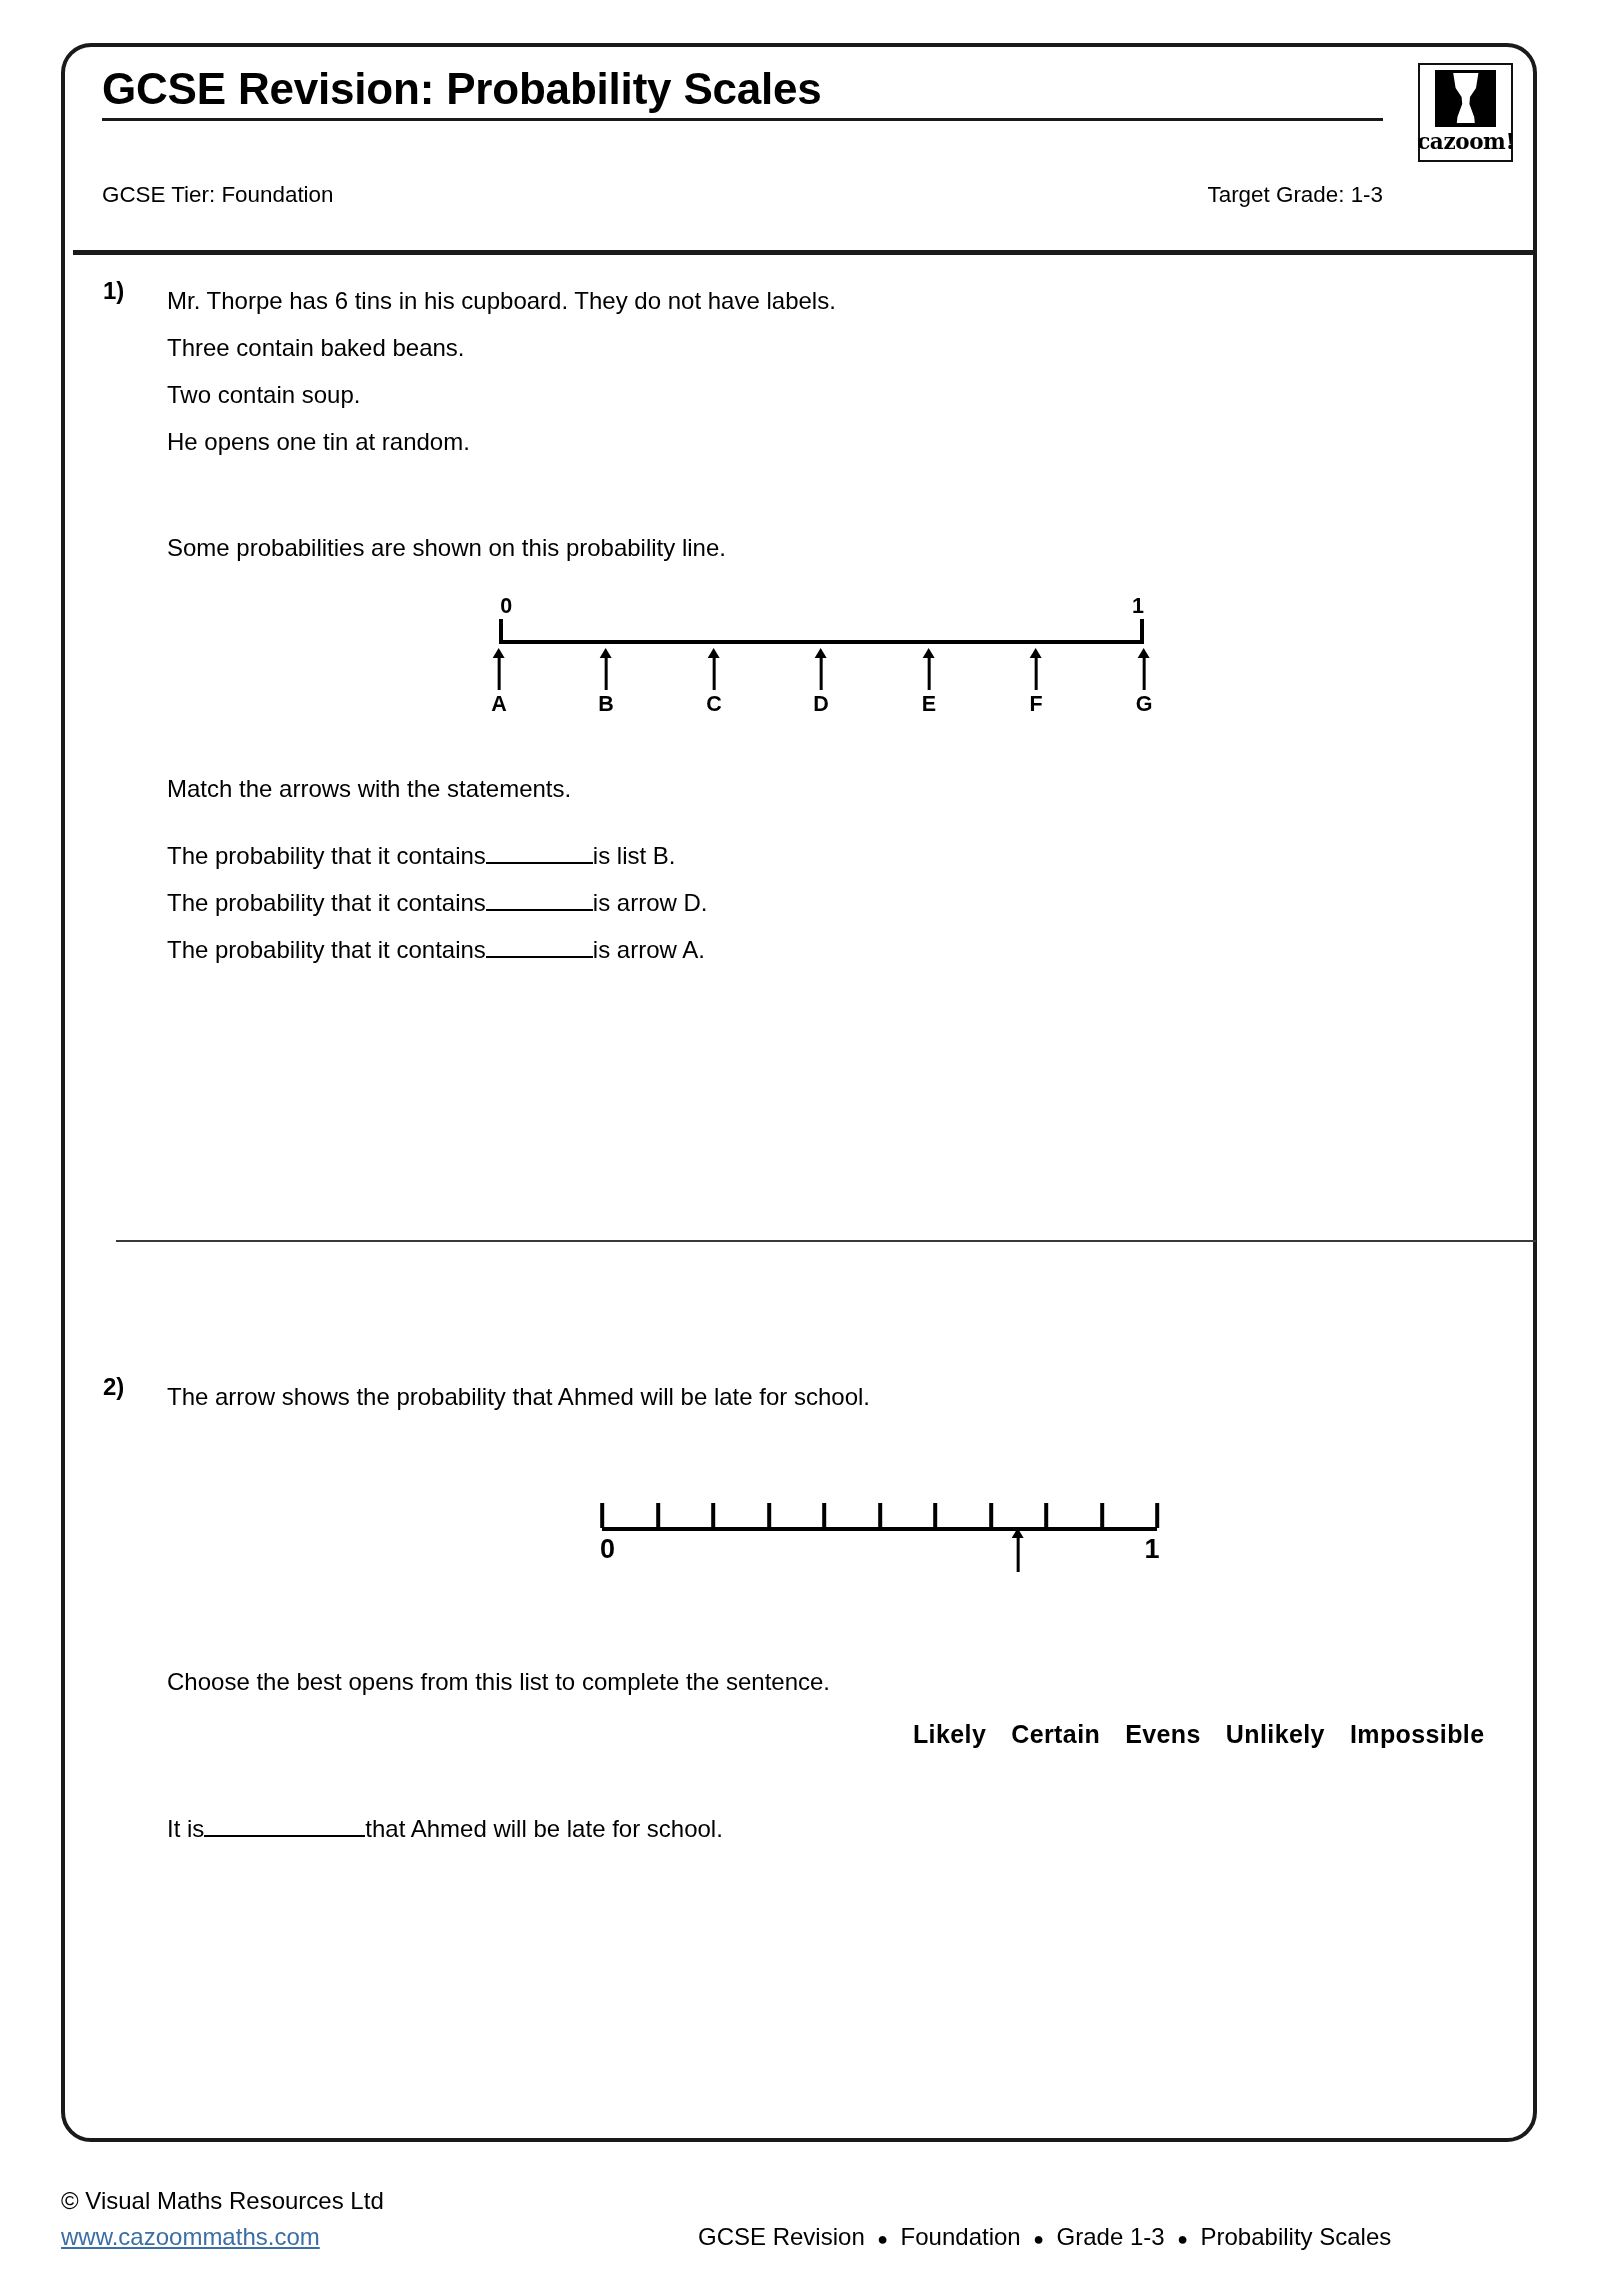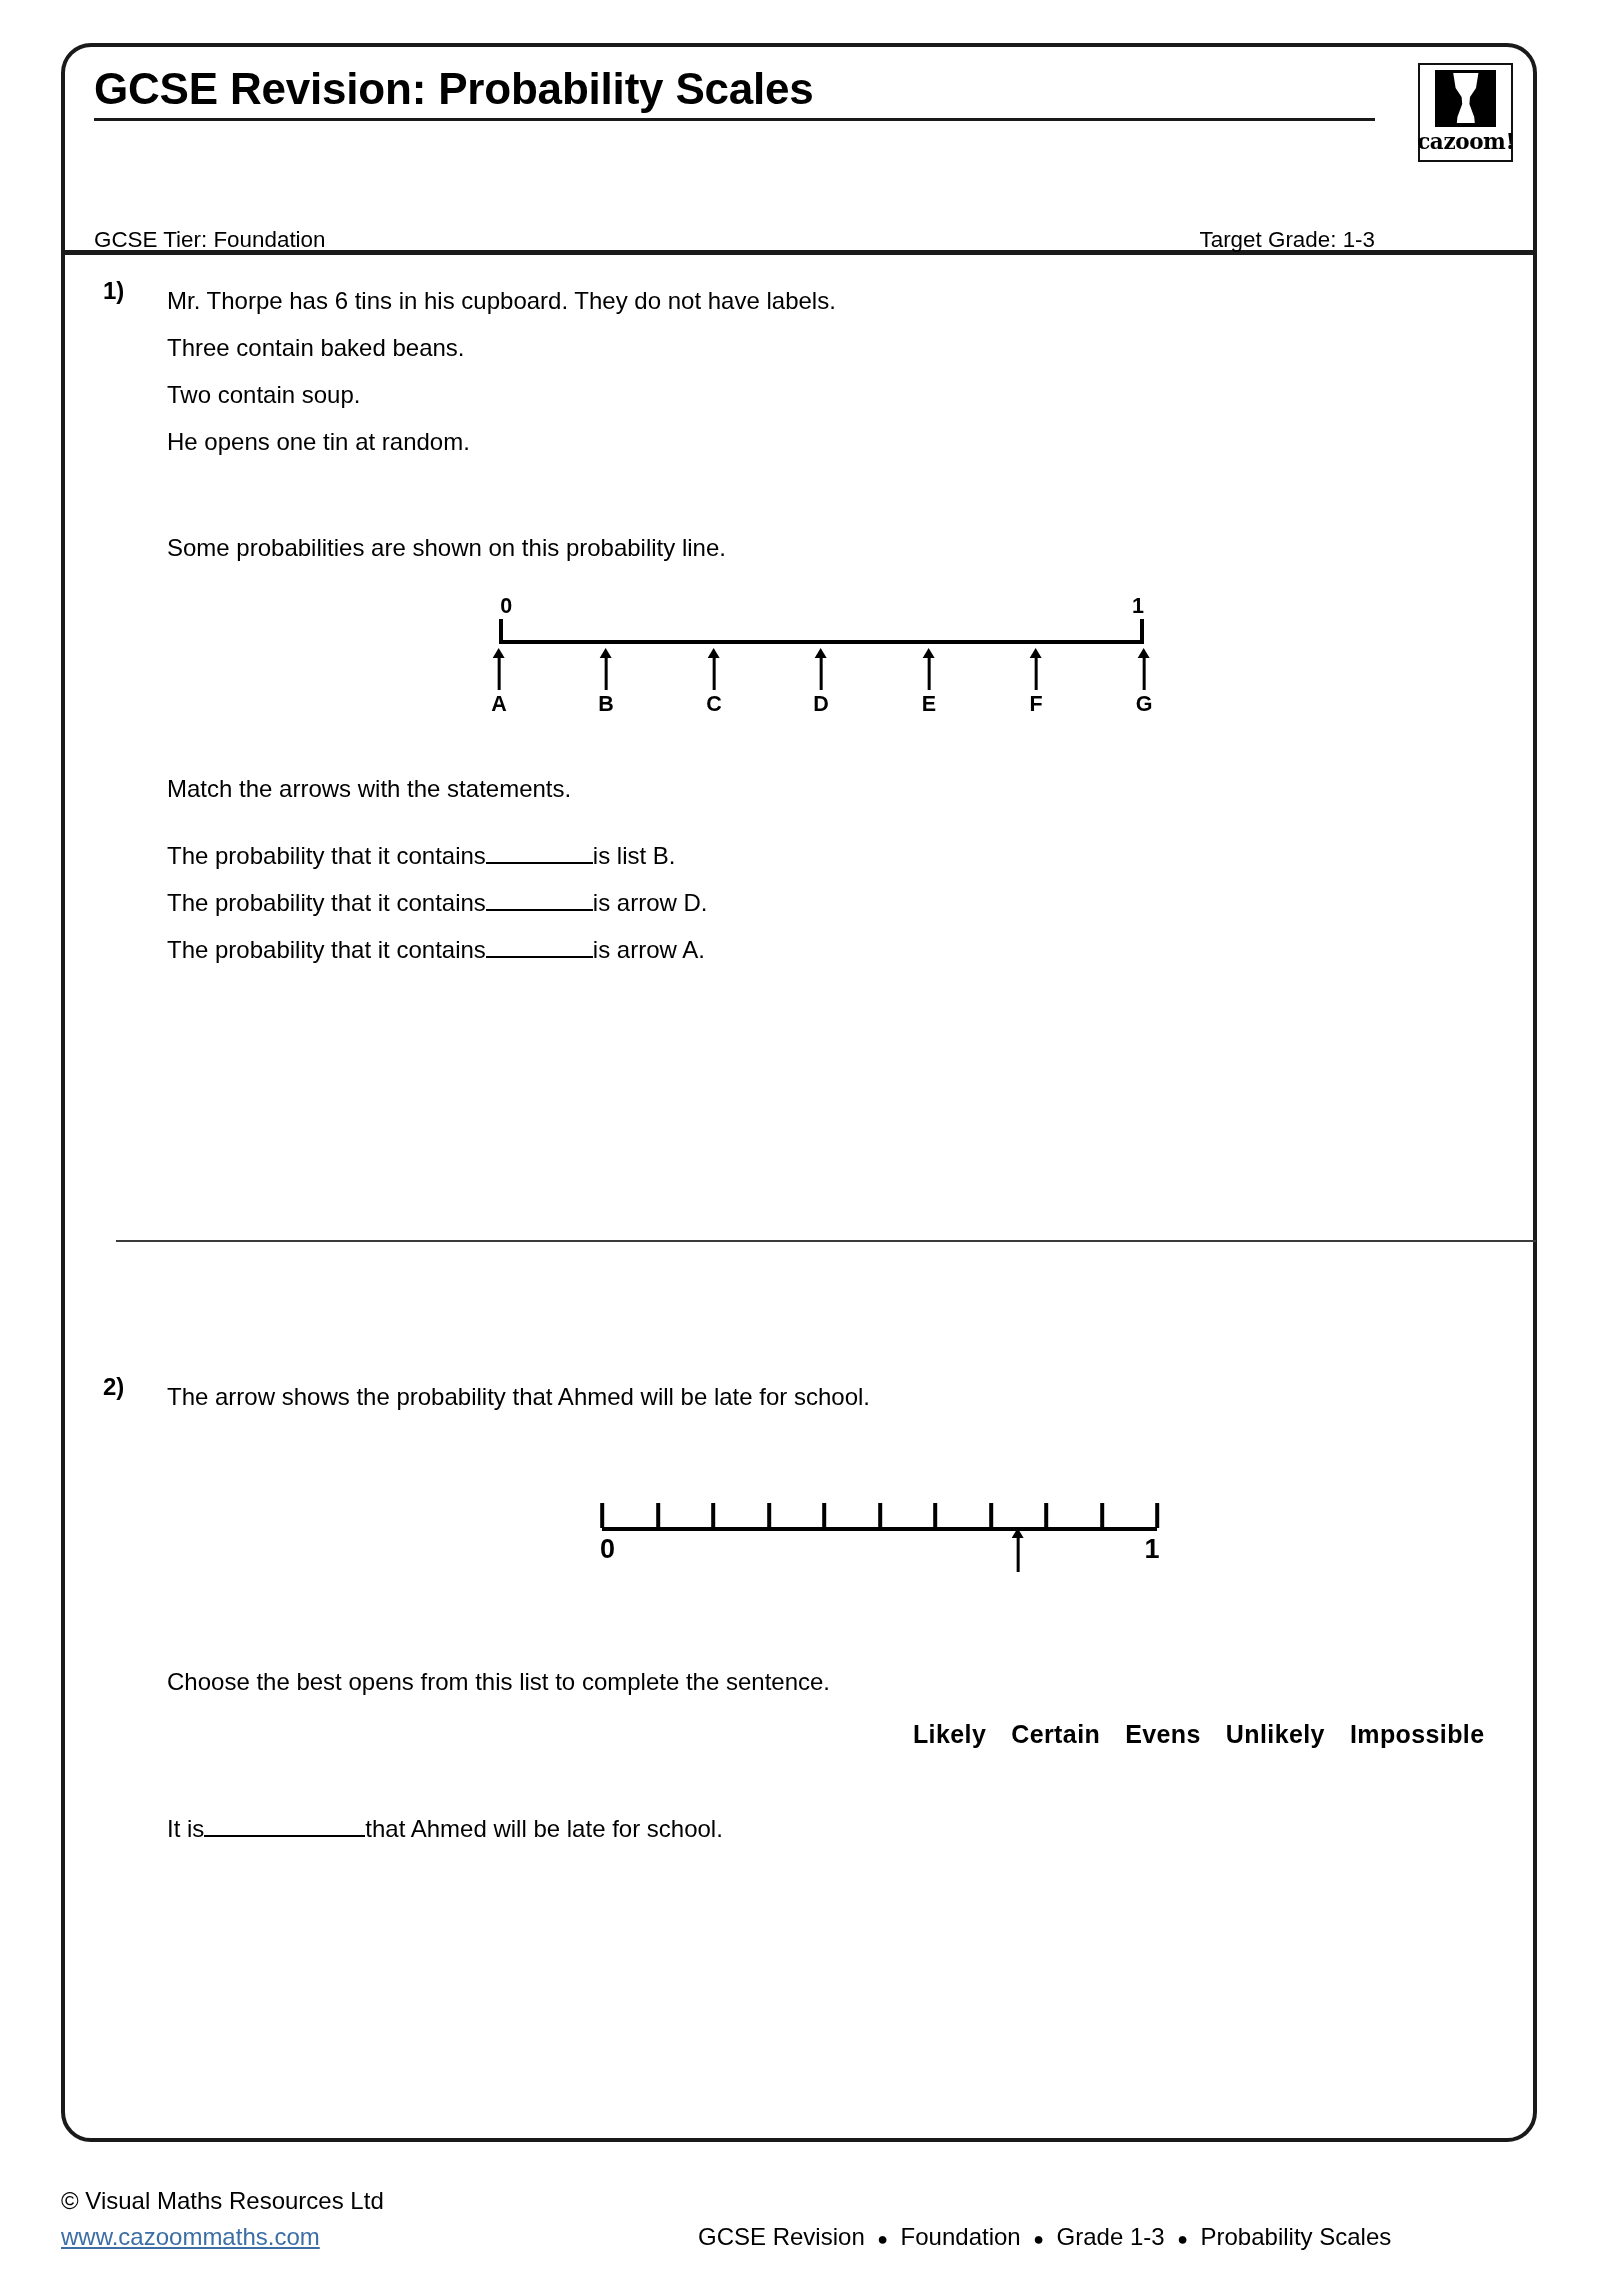--- a/index.html
+++ b/index.html
@@ -24,21 +24,21 @@
     width: 1476px;
     height: 2099px;
     border: 4.5px solid #1a1a1a;
     border-radius: 30px;
     box-sizing: border-box;
   }
 
   
   .header {
     position: absolute;
-    left: 0;
+    left: 8px;
     top: 0;
     right: 0;
     height: 208px;
     border-bottom: 5.4px solid #1a1a1a;
     box-sizing: border-box;
   }
   .title-block {
     position: absolute;
     left: 29px;
     top: 19.7px;
@@ -58,21 +58,20 @@
   }
   .meta-row {
     position: absolute;
     left: 29px;
     top: 136px;
     width: 1281px;
     display: flex;
     justify-content: space-between;
     font-size: 22.4px;
     line-height: 1.1;
-    margin-top: 45px;
   }
   .logo-box {
     position: absolute;
     right: 19.7px;
     top: 16px;
     width: 95px;
     height: 99px;
     border: 2.7px solid #111111;
     background: #ffffff;
     box-sizing: border-box;

